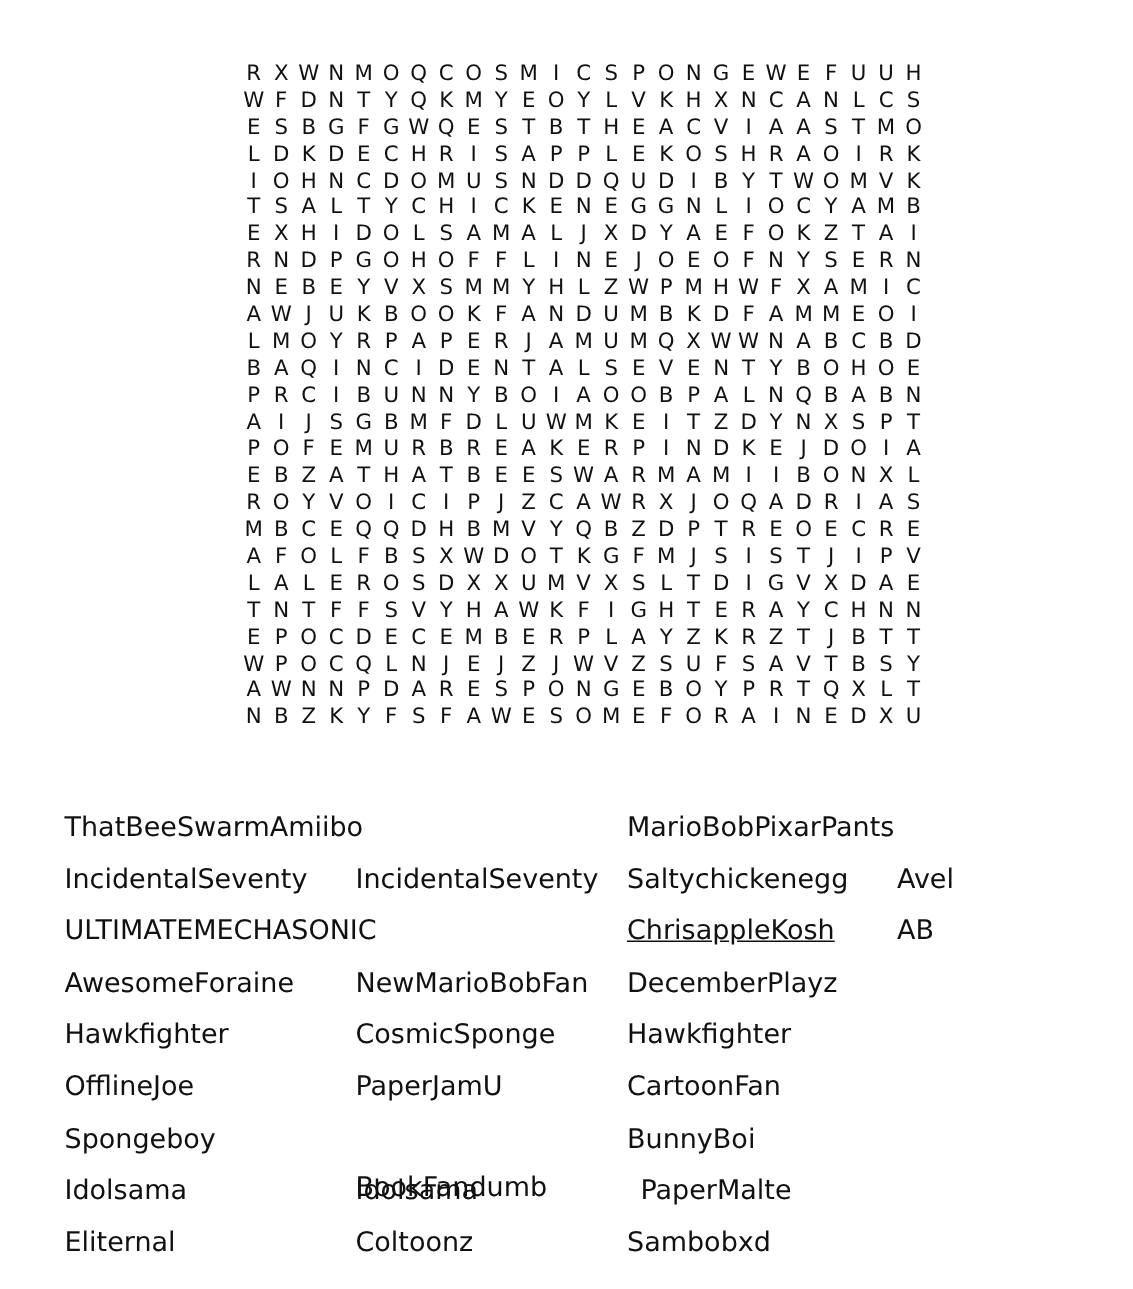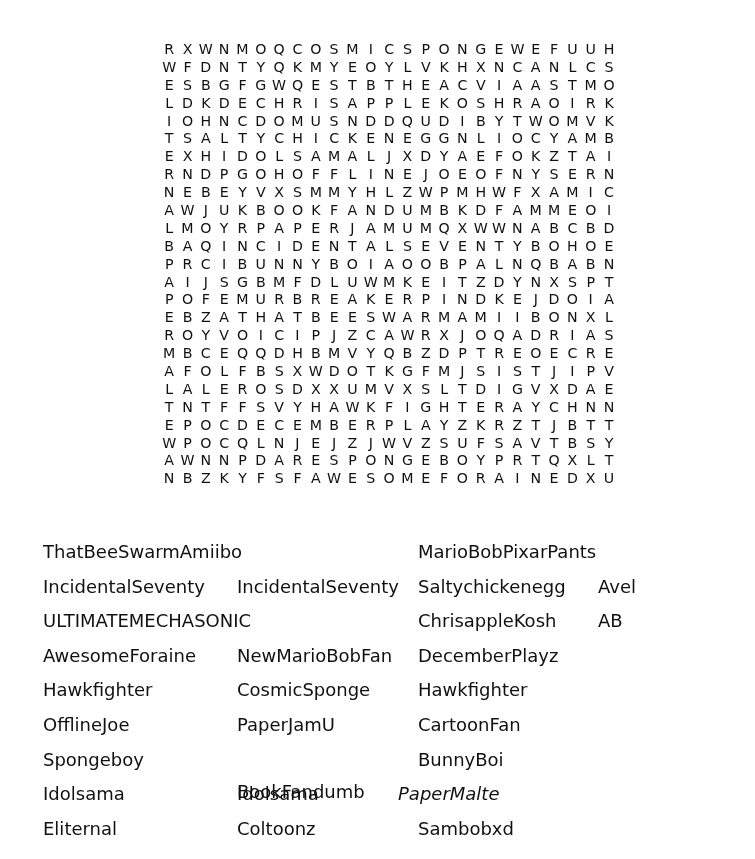--- a/index.html
+++ b/index.html
@@ -702,21 +702,21 @@
     </div>
     <div class="wrow" style="top: 34.6px;">
       <span class="w" style="left: 0px;">IncidentalSeventy</span>
       <span class="w" style="left: 194px;">IncidentalSeventy</span>
       <span class="w" style="left: 375px;">Saltychickenegg</span>
       <span class="w" style="left: 555px;">Avel</span>
     </div>
     <div class="wrow" style="top: 69.2px;">
       <span class="w" style="left: 0px;">ULTIMATEMECHASONIC</span>
       <span class="w" style="left: 194px;"></span>
-      <span class="w" style="left: 375px;">ChrisappleKosh</span>
+      <span class="w" style="left: 375px; text-decoration: underline;">ChrisappleKosh</span>
       <span class="w" style="left: 555px;">AB</span>
     </div>
     <div class="wrow" style="top: 103.8px;">
       <span class="w" style="left: 0px;">AwesomeForaine</span>
       <span class="w" style="left: 194px;">NewMarioBobFan</span>
       <span class="w" style="left: 375px;">DecemberPlayz</span>
       <span class="w" style="left: 555px;"></span>
     </div>
     <div class="wrow" style="top: 138.4px;">
       <span class="w" style="left: 0px;">Hawkfighter</span>
@@ -732,21 +732,21 @@
     </div>
     <div class="wrow" style="top: 207.6px;">
       <span class="w" style="left: 0px;">Spongeboy</span>
       <span class="w" style="left: 194px; margin-top: 32px;">BookFandumb</span>
       <span class="w" style="left: 375px;">BunnyBoi</span>
       <span class="w" style="left: 555px;"></span>
     </div>
     <div class="wrow" style="top: 242.2px;">
       <span class="w" style="left: 0px;">Idolsama</span>
       <span class="w" style="left: 194px;">Idolsama</span>
-      <span class="w" style="left: 355px; font-style: italic;">PaperMalte</span>
+      <span class="w" style="left: 384px;">PaperMalte</span>
       <span class="w" style="left: 555px;"></span>
     </div>
     <div class="wrow" style="top: 276.8px;">
       <span class="w" style="left: 0px;">Eliternal</span>
       <span class="w" style="left: 194px;">Coltoonz</span>
       <span class="w" style="left: 375px;">Sambobxd</span>
       <span class="w" style="left: 555px;"></span>
     </div>
   </div>
 

